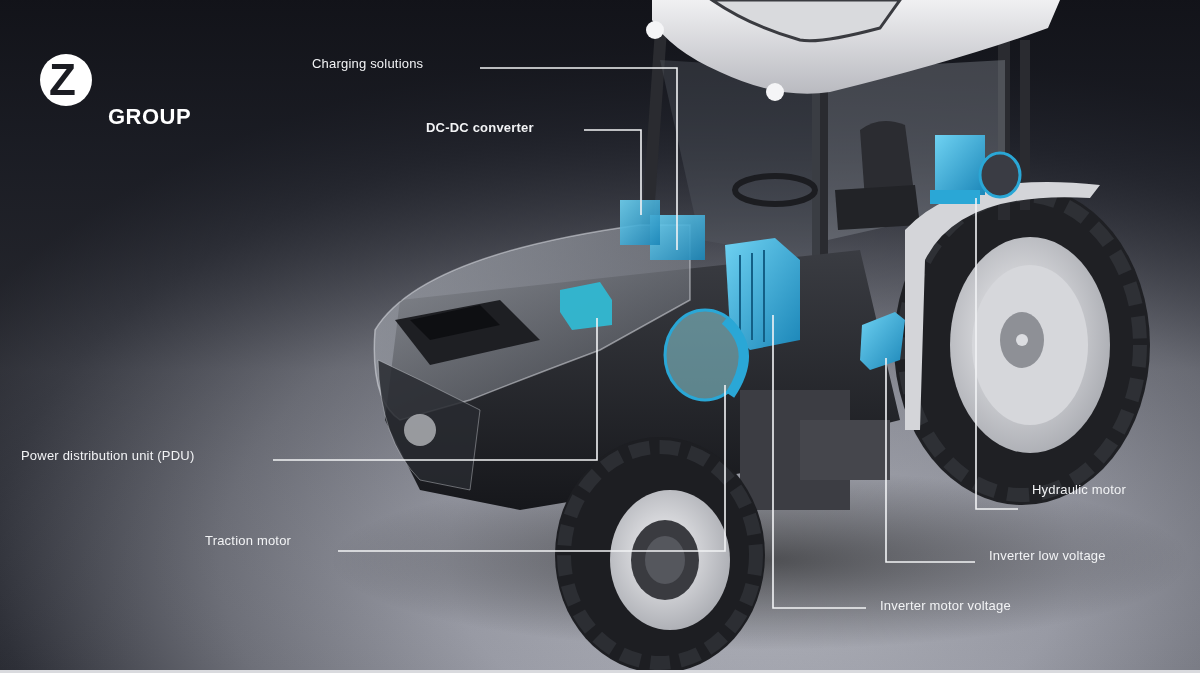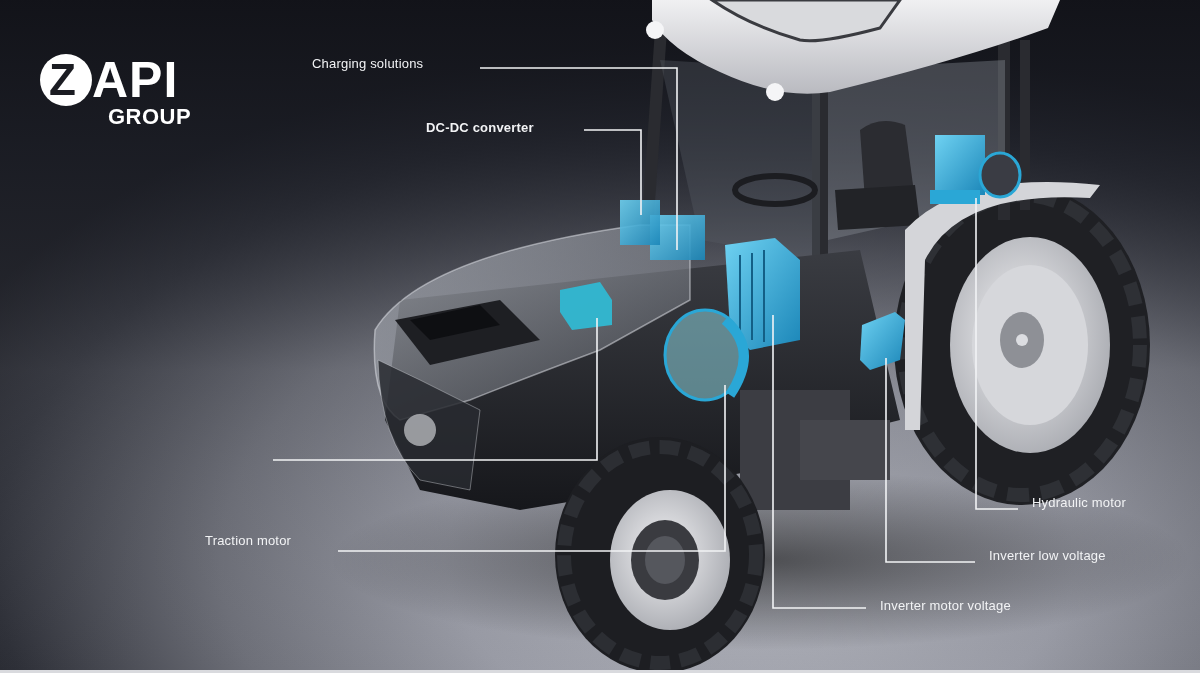--- a/index.html
+++ b/index.html
@@ -166,25 +166,25 @@
       <polyline points="338,551 725,551 725,385"></polyline>
       <polyline points="1018,509 976,509 976,198"></polyline>
       <polyline points="975,562 886,562 886,358"></polyline>
       <polyline points="866,608 773,608 773,315"></polyline>
     </g>
   </svg>
 
   <div class="logo">
     <div class="logo-z-circle"></div>
     <div class="logo-z-glyph">Z</div>
-    <div class="logo-api">API</div>
     <div class="logo-group">GROUP</div>
   </div>
 
   <div class="callout-label" style="left:312px; top:54px;">Charging solutions</div>
   <div class="callout-label" style="left:426px; top:118px;font-weight:bold;">DC-DC converter</div>
+  <div class="callout-label" style="left:21px; top:446px;">Power distribution unit (PDU)</div>
   <div class="callout-label" style="left:205px; top:531px;">Traction motor</div>
-  <div class="callout-label" style="left:1032px; top:493px;text-align:right;">Hydraulic motor</div>
+  <div class="callout-label" style="left:1032px; top:480px;text-align:right;">Hydraulic motor</div>
   <div class="callout-label" style="left:989px; top:546px;">Inverter low voltage</div>
   <div class="callout-label" style="left:880px; top:596px;">Inverter motor voltage</div>
 
   <div class="bottom-strip"></div>
 </div>
 
 </body></html>

